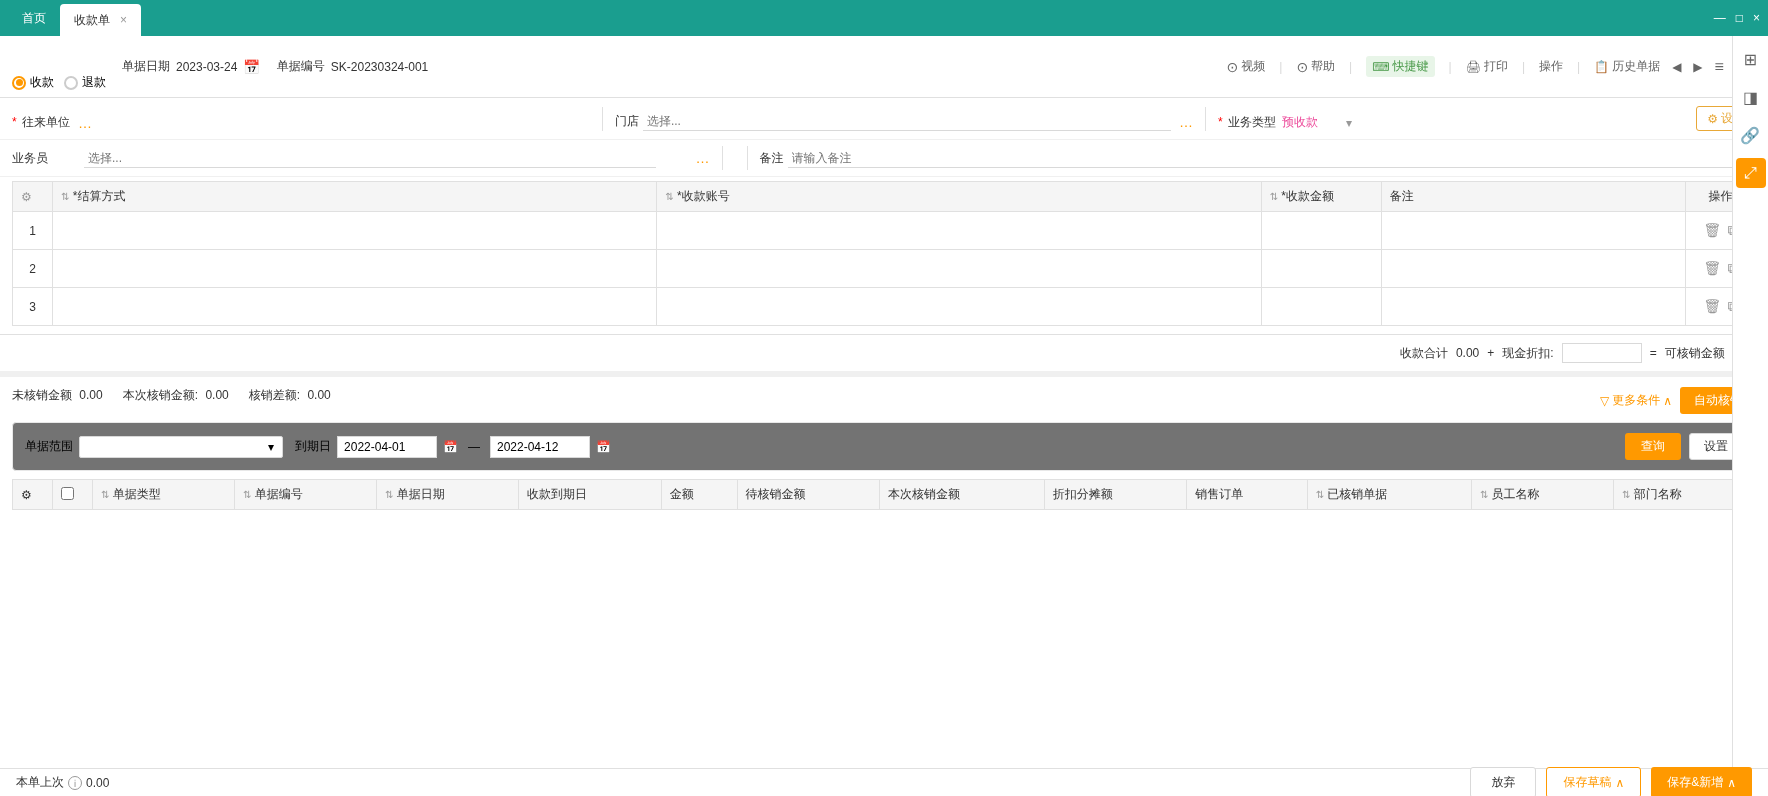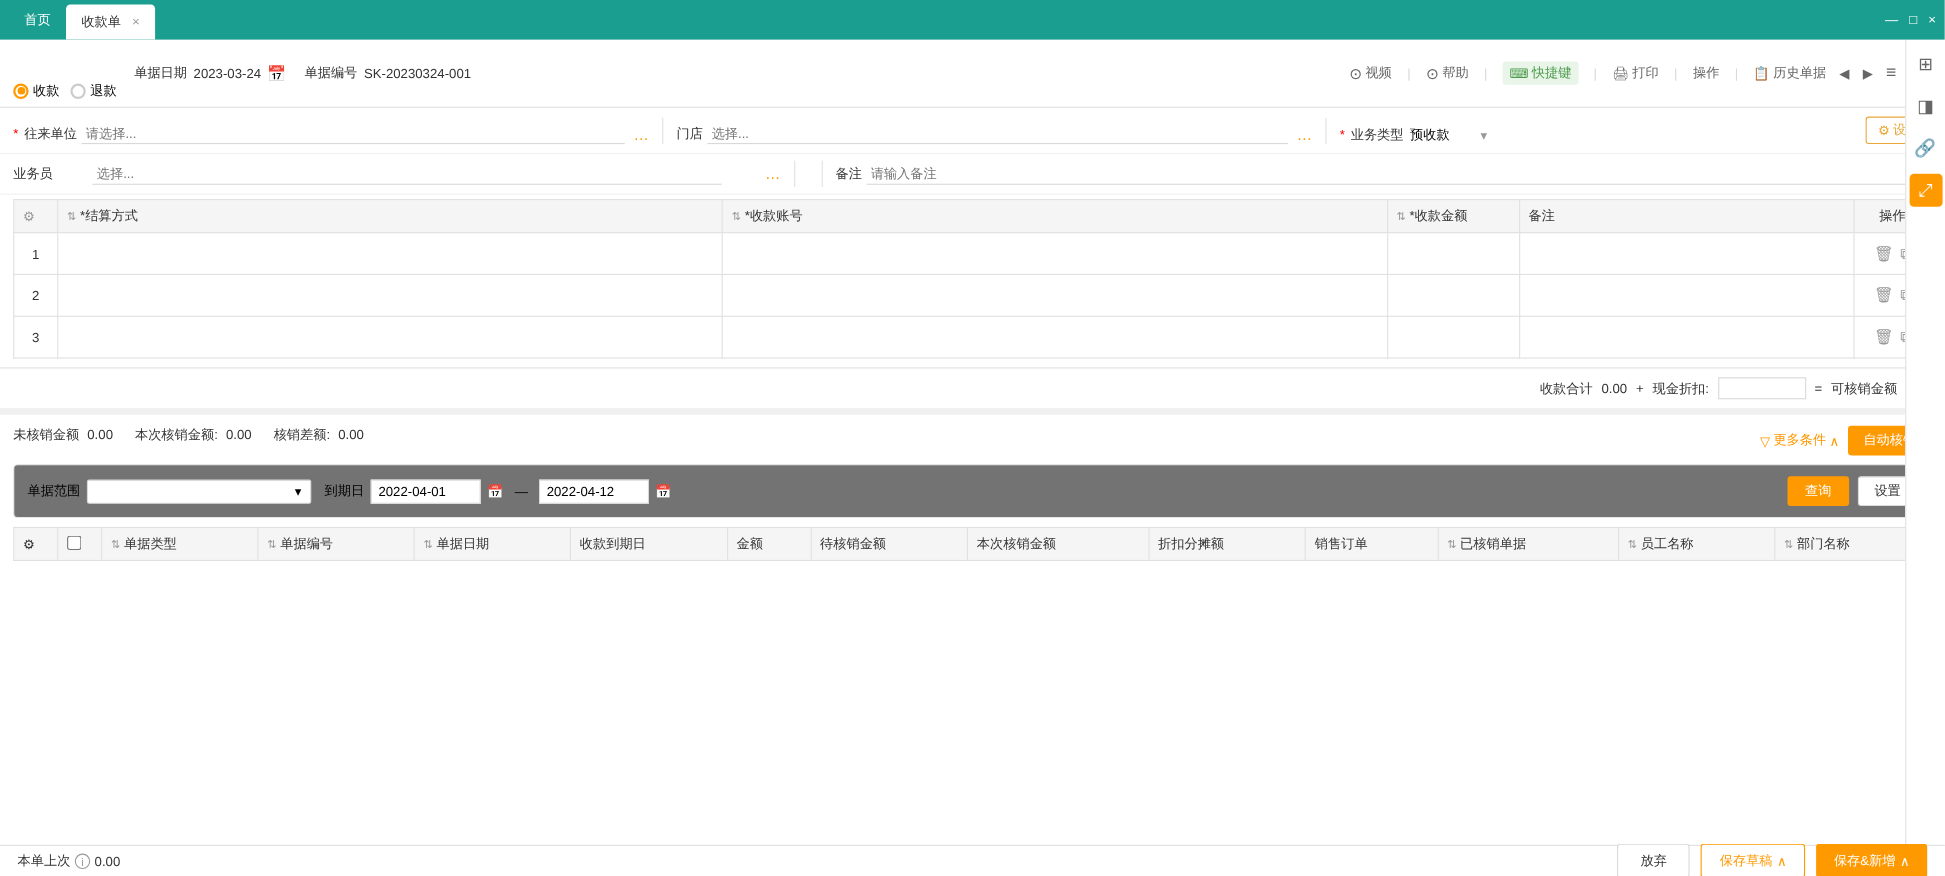--- a/index.html
+++ b/index.html
@@ -169,21 +169,21 @@
       flex-shrink: 0;
     }
 
     
     .select-field {
       display: flex;
       align-items: center;
       gap: 4px;
     }
     .select-value {
-      color: #000000;
+      color: #ec4899;
       font-size: 12px;
       min-width: 60px;
     }
     .select-arrow { color: #999; cursor: pointer; }
     .settings-btn {
       border: 1px solid #e8a838;
       color: #e8a838;
       background: #fff;
       padding: 3px 10px;
       border-radius: 3px;
@@ -559,21 +559,20 @@
       <span style="background:#f90;color:#fff;padding:2px 5px;border-radius:2px;">⊞</span>
     </div>
   </div>
 
   <div class="form-row">
     <div class="form-field">
       <span class="form-field-label">
         <span class="required">*</span>
         <span>往来单位</span>
       </span>
-      <input class="form-input" type="text" placeholder="请选择..." style="">
       <span class="more-btn">…</span>
     </div>
 
     <div class="form-divider"></div>
 
     <div class="form-field">
       <span class="form-field-label">门店</span>
       <input class="form-input" type="text" placeholder="选择..." style="">
       <span class="more-btn">…</span>
     </div>

